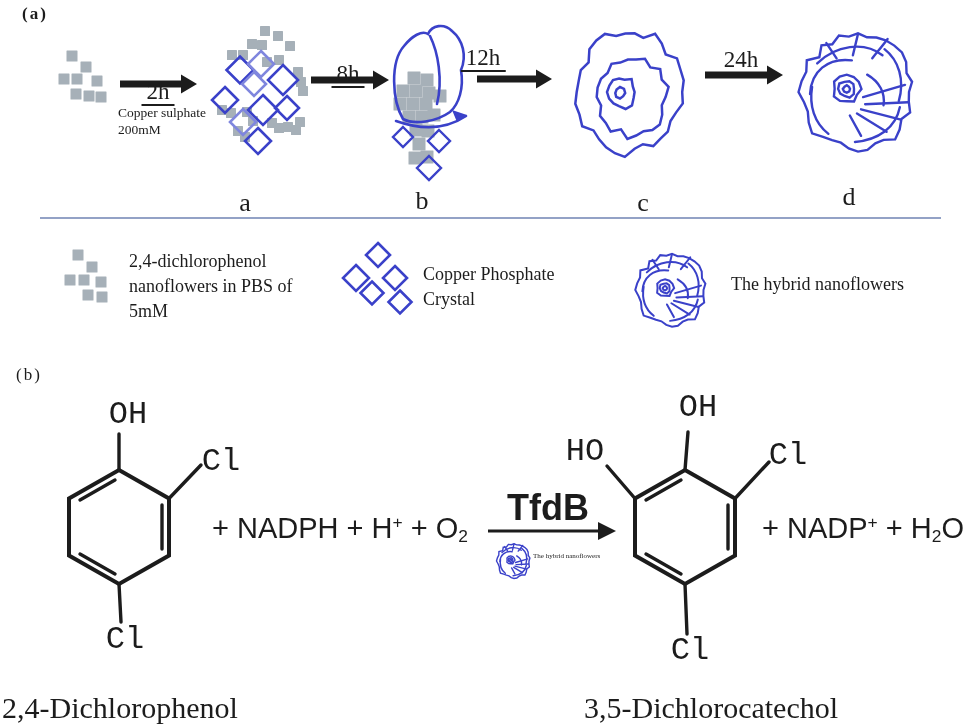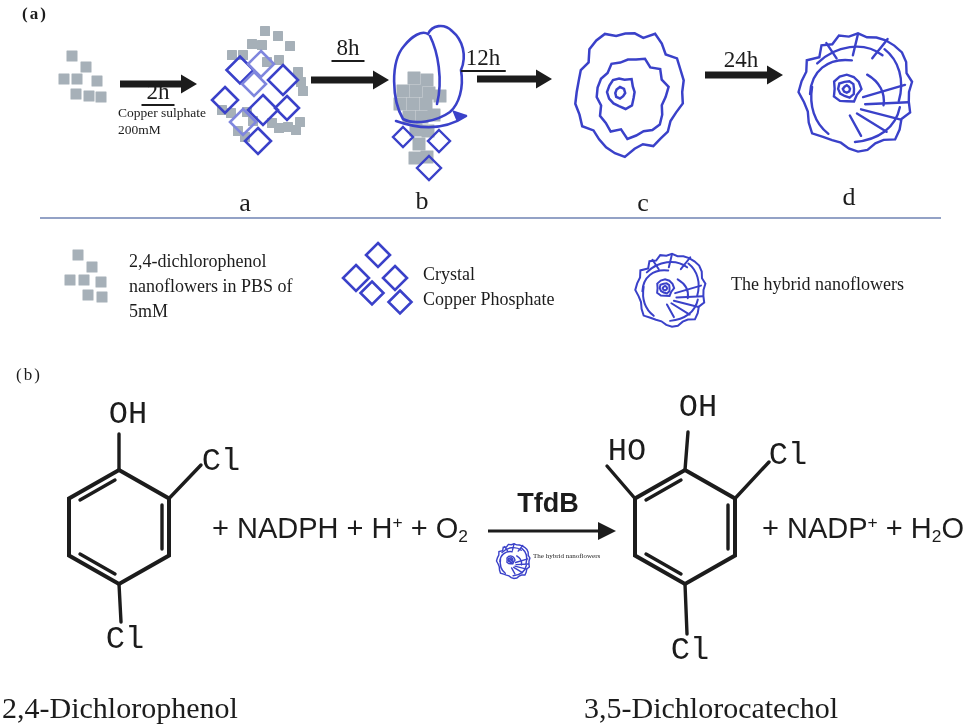--- a/index.html
+++ b/index.html
@@ -15,21 +15,21 @@
   .cxy{transform:translate(-50%,-50%);}
   .panel-label{font-size:17px;font-weight:bold;letter-spacing:2px;}
   .time-label{font-size:23px;border-bottom:2px solid var(--ink);padding:0 5px 0px;}
   .note{font-size:13.5px;line-height:17px;}
   .stage-label{font-size:26px;}
   .legend-text{font-size:18px;line-height:25px;}
   .atom{font-size:32px;font-family:Liberation Mono, monospace;text-align:center;}
   .formula{font-size:29px;font-family:"Liberation Sans", sans-serif;}
   .formula sup,.rsup{font-size:60%;position:relative;top:-0.55em;}
   .formula sub,.rsub{font-size:60%;position:relative;top:0.25em;}
-  .enzyme-label{font-size:27px;font-weight:600;font-family:"Liberation Sans", sans-serif;}
+  .enzyme-label{font-size:36px;font-weight:600;font-family:"Liberation Sans", sans-serif;}
   .tiny-note{font-size:7px;letter-spacing:0px;font-family:"Liberation Serif", serif;}
   .cmpd-name{font-size:30px;}
   .ink-line{stroke:var(--ink);fill:none;}
 </style>
 </head>
 <body>
 
 <div class="fig">
 
   <svg width="978" height="726" viewBox="0 0 978 726">
@@ -230,60 +230,60 @@
       <path d="M685,470 L688,432" stroke-width="3.4"></path>
       <path d="M635,498.5 L607,466" stroke-width="3.4"></path>
       <path d="M735,498.5 L769,462" stroke-width="3.4"></path>
       <path d="M685,584 L687,634" stroke-width="3.4"></path>
     </g>
   </svg>
 
   <div class="t panel-label serif" style="left:22px;top:5px;">(a)</div>
 
   <div class="t time-label serif cx" style="left:158px;top:48px;margin-top:32px;">2h</div>
-  <div class="t time-label serif cx" style="left:348px;top:36px;">8h</div>
+  <div class="t time-label serif cx" style="left:348px;top:62px;">8h</div>
   <div class="t time-label serif cx" style="left:483px;top:46px;">12h</div>
   <div class="t time-label serif cx" style="left:741px;top:48px;">24h</div>
 
   <div class="t note serif" style="left:118px;top:104px;font-family:Liberation Serif, serif;">
     <div>Copper sulphate</div>
     <div>200mM</div>
   </div>
 
   <div class="t stage-label serif cx" style="left:245px;top:189px;">a</div>
   <div class="t stage-label serif cx" style="left:422px;top:187px;">b</div>
   <div class="t stage-label serif cx" style="left:643px;top:189px;">c</div>
   <div class="t stage-label serif cx" style="left:849px;top:183px;">d</div>
 
   <div class="t legend-text serif" style="left:129px;top:249px;">
     <div>2,4-dichlorophenol</div>
     <div>nanoflowers in PBS of</div>
     <div>5mM</div>
   </div>
   <div class="t legend-text serif" style="left:423px;top:262px;">
+    <div>Copper Phosphate</div>
     <div>Crystal</div>
-    <div>Copper Phosphate</div>
   </div>
   <div class="t legend-text serif" style="left:731px;top:272px;">
     <div>The hybrid nanoflowers</div>
   </div>
 
   <div class="t panel-label serif" style="left:16px;top:366px;font-weight:normal;">(b)</div>
 
   <div class="t atom cxy" style="left:128px;top:415px;">OH</div>
   <div class="t atom cxy" style="left:221px;top:462px;">Cl</div>
   <div class="t atom cxy" style="left:125px;top:640px;">Cl</div>
 
   <div class="t formula" style="left:212px;top:513px;"><span>+ NADPH + H</span><span class="rsup">+</span><span> + O</span><span class="rsub">2</span></div>
 
   <div class="t enzyme-label cx" style="left:548px;top:489px;">TfdB</div>
   <div class="t tiny-note" style="left:533px;top:553px;">The hybrid nanoflowers</div>
 
   <div class="t atom cxy" style="left:698px;top:408px;">OH</div>
-  <div class="t atom cxy" style="left:585px;top:452px;margin-left:42px;">HO</div>
+  <div class="t atom cxy" style="left:585px;top:452px;">HO</div>
   <div class="t atom cxy" style="left:788px;top:456px;">Cl</div>
   <div class="t atom cxy" style="left:690px;top:651px;">Cl</div>
 
   <div class="t formula" style="left:762px;top:513px;"><span>+ NADP</span><span class="rsup">+</span><span> + H</span><span class="rsub">2</span><span>O</span></div>
 
   <div class="t cmpd-name serif" style="left:2px;top:692px;">2,4-Dichlorophenol</div>
   <div class="t cmpd-name serif" style="left:584px;top:692px;">3,5-Dichlorocatechol</div>
 </div>
 
 </body></html>

